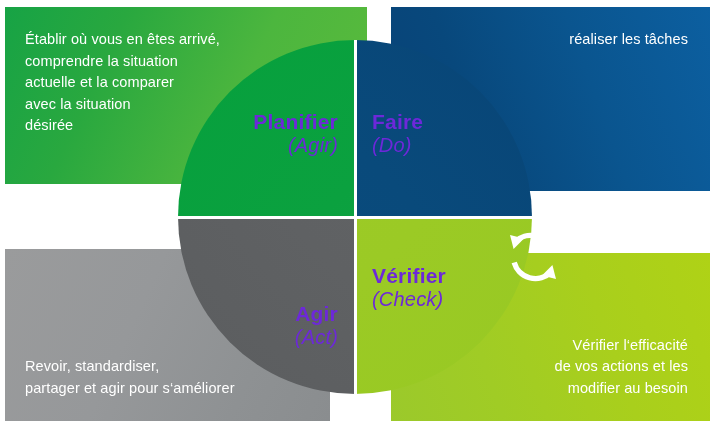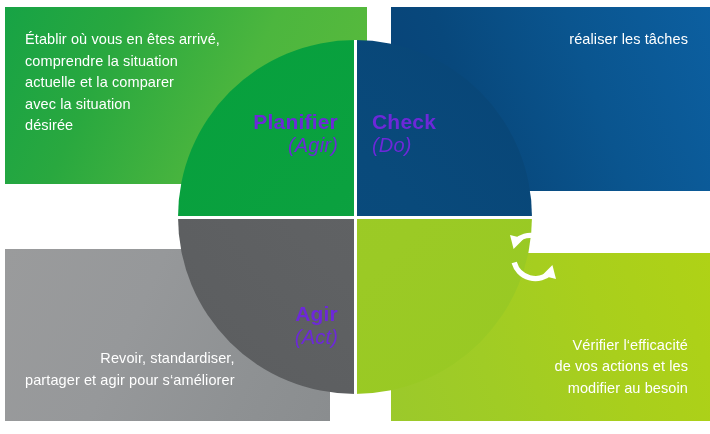--- a/index.html
+++ b/index.html
@@ -46,24 +46,24 @@
     height: 184px;
     padding: 22px 22px 0 0;
     text-align: right;
     background: linear-gradient(250deg, #0c5fa0 0%, #0a558f 38%, #08487c 72%, #084277 100%);
   }
   .panel-act {
     left: 5px;
     top: 249px;
     width: 325px;
     height: 172px;
-    padding: 0 0 30px 20px;
+    padding: 0 0 22px 20px;
     display: flex;
     align-items: flex-end;
-    text-align: right;
+    text-align: left;
     background: linear-gradient(115deg, #9a9b9c 0%, #96989a 40%, #8e9193 75%, #8a8d8f 100%);
   }
   .panel-check {
     left: 391px;
     top: 253px;
     width: 319px;
     height: 168px;
     padding: 0 22px 22px 0;
     display: flex;
     align-items: flex-end;
@@ -210,27 +210,31 @@
     </div>
 
     <div class="divider divider-v"></div>
     <div class="divider divider-h"></div>
 
     <div class="quad-label label-plan">
       <span class="title">Planifier</span>
       <span class="subtitle">(Agir)</span>
     </div>
     <div class="quad-label label-do">
-      <span class="title">Check</span>
+      <span class="title">Faire</span>
       <span class="subtitle">(Do)</span>
     </div>
     <div class="quad-label label-act">
       <span class="title">Agir</span>
       <span class="subtitle">(Act)</span>
     </div>
+    <div class="quad-label label-check">
+      <span class="title">Vérifier</span>
+      <span class="subtitle">(Check)</span>
+    </div>
 
     <svg id="cycle-arrow" viewBox="0 0 64 64">
 
       <path d="M 14.5 16.5 A 22 22 0 0 1 50.8 26.5" fill="none" stroke="#ffffff" stroke-width="5.4" stroke-linecap="butt"></path>
 
       <path d="M 49.5 47.5 A 22 22 0 0 1 13.2 37.5" fill="none" stroke="#ffffff" stroke-width="5.4" stroke-linecap="butt"></path>
 
       <polygon points="9.0,10.0 23.0,13.6 12.6,24.0" fill="#ffffff"></polygon>
 
       <polygon points="55.0,54.0 41.0,50.4 51.4,40.0" fill="#ffffff"></polygon>

